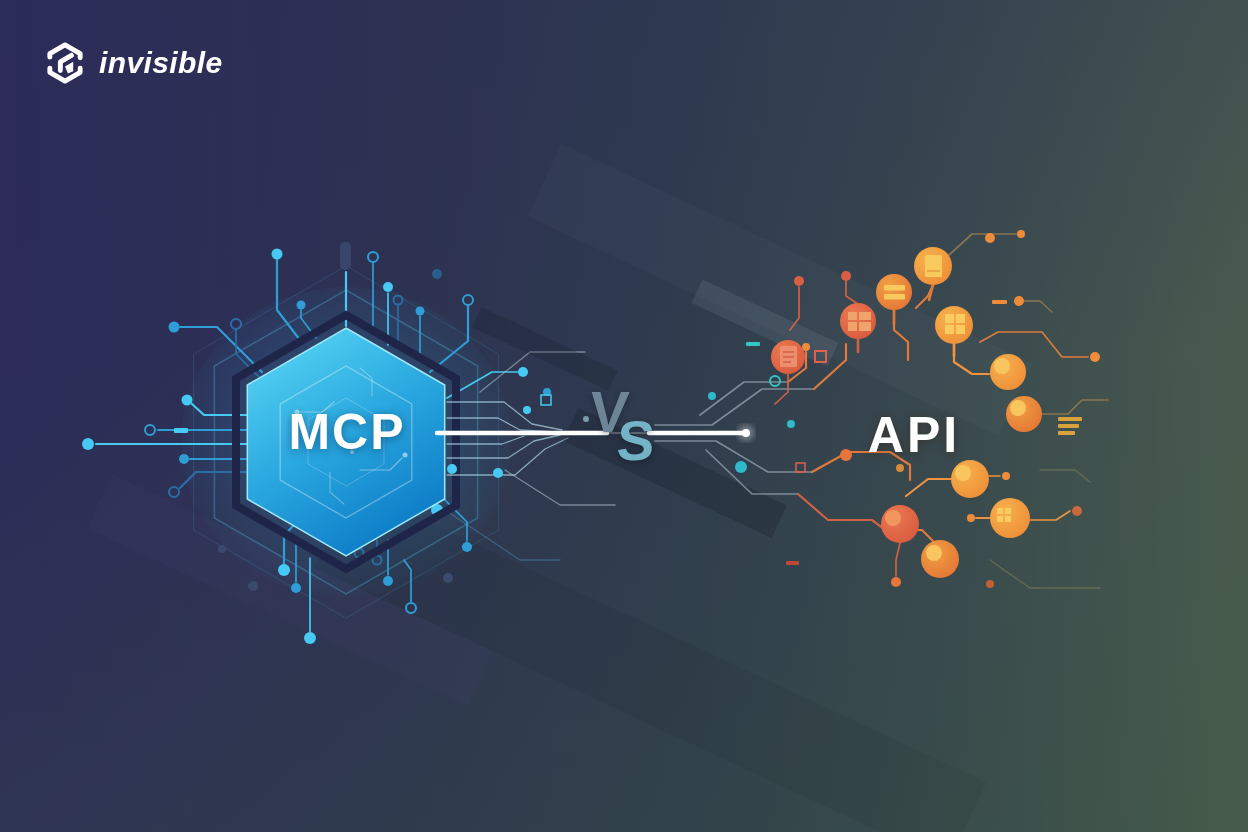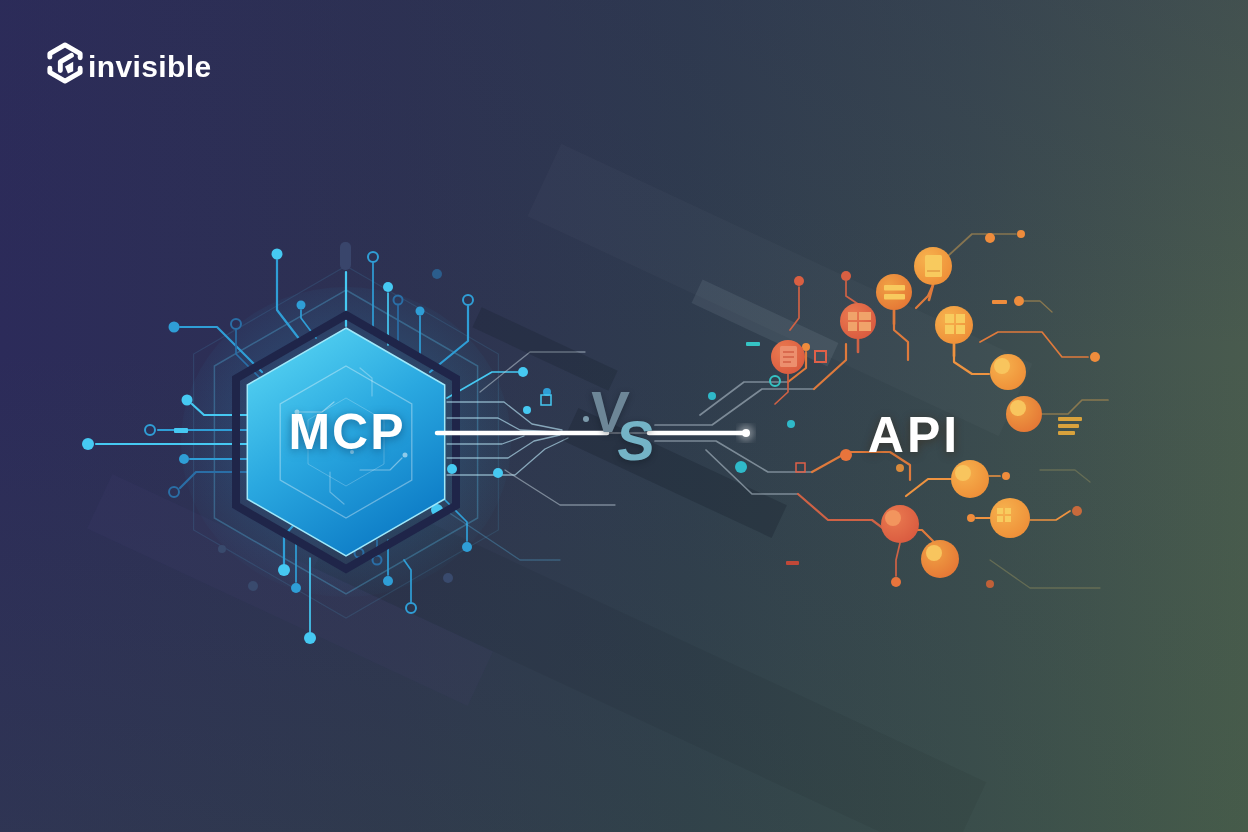--- a/index.html
+++ b/index.html
@@ -7,21 +7,21 @@
     position:relative;width:1248px;height:832px;overflow:hidden;
     font-family:"Liberation Sans",sans-serif;
     background:linear-gradient(to right,#2c2b5a 0%,#2d3252 32%,#2f3c4e 55%,#3a4a4f 78%,#495b4e 100%);
   }
   .stage::after{
     content:"";position:absolute;inset:0;pointer-events:none;
     background:linear-gradient(to bottom,rgba(43,45,85,.22) 0%,rgba(0,0,0,0) 42%,rgba(58,92,58,.20) 100%);
   }
   svg.art{position:absolute;left:0;top:0;z-index:1;}
   .overlay{position:absolute;z-index:3;}
-  .logo{left:44px;top:42px;display:flex;align-items:flex-end;gap:2px;color:#fff;}
+  .logo{left:44px;top:42px;display:flex;align-items:center;gap:13px;color:#fff;font-style:italic;}
   .logo-text{font-size:30px;font-weight:600;letter-spacing:.4px;}
   .big-label{position:absolute;z-index:3;transform:translate(-50%,-50%);
     color:#ffffff;font-weight:bold;white-space:nowrap;}
   .mcp-label{left:347px;top:432px;font-size:50px;letter-spacing:2px;
     text-shadow:0 2px 10px rgba(8,50,90,.55);}
   .api-label{left:914px;top:435px;font-size:50px;letter-spacing:3px;
     text-shadow:0 2px 10px rgba(60,30,5,.45);}
   .vs-v{position:absolute;z-index:3;left:590px;top:378px;font-size:58px;font-weight:800;
     color:#6d8697;transform:skewX(-4deg);text-shadow:0 2px 6px rgba(10,16,24,.35);}
   .vs-s{position:absolute;z-index:3;left:617px;top:408px;font-size:56px;font-weight:800;

